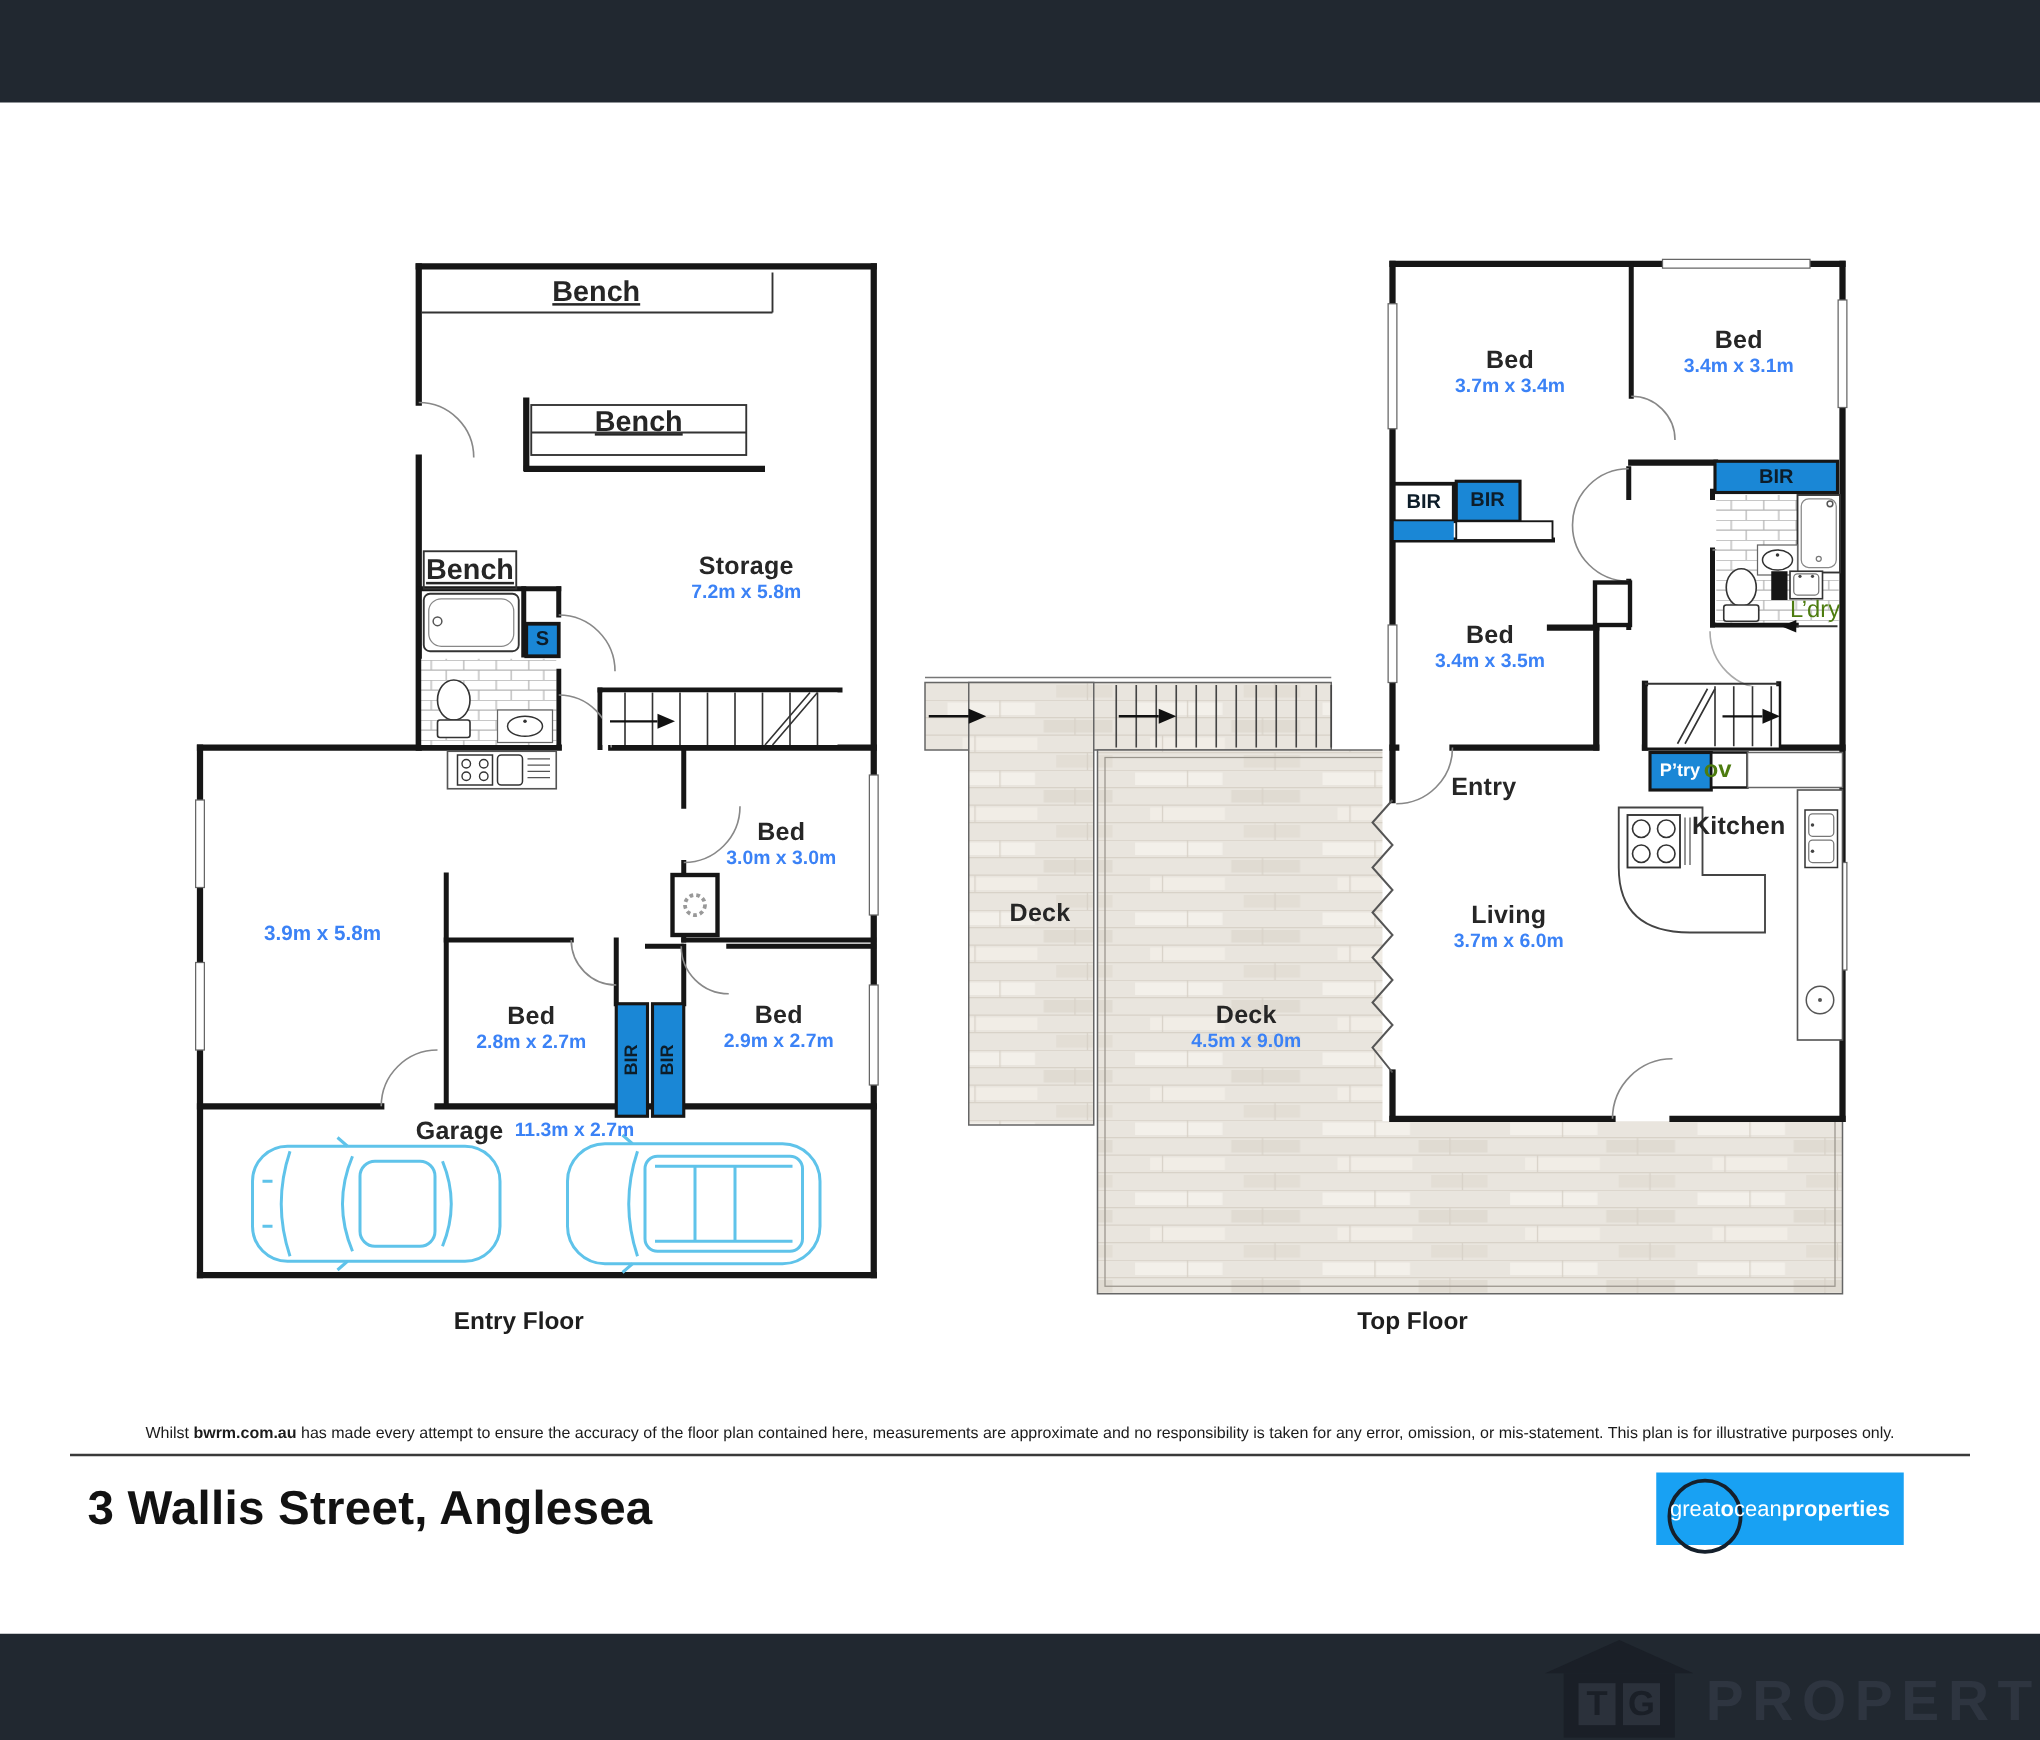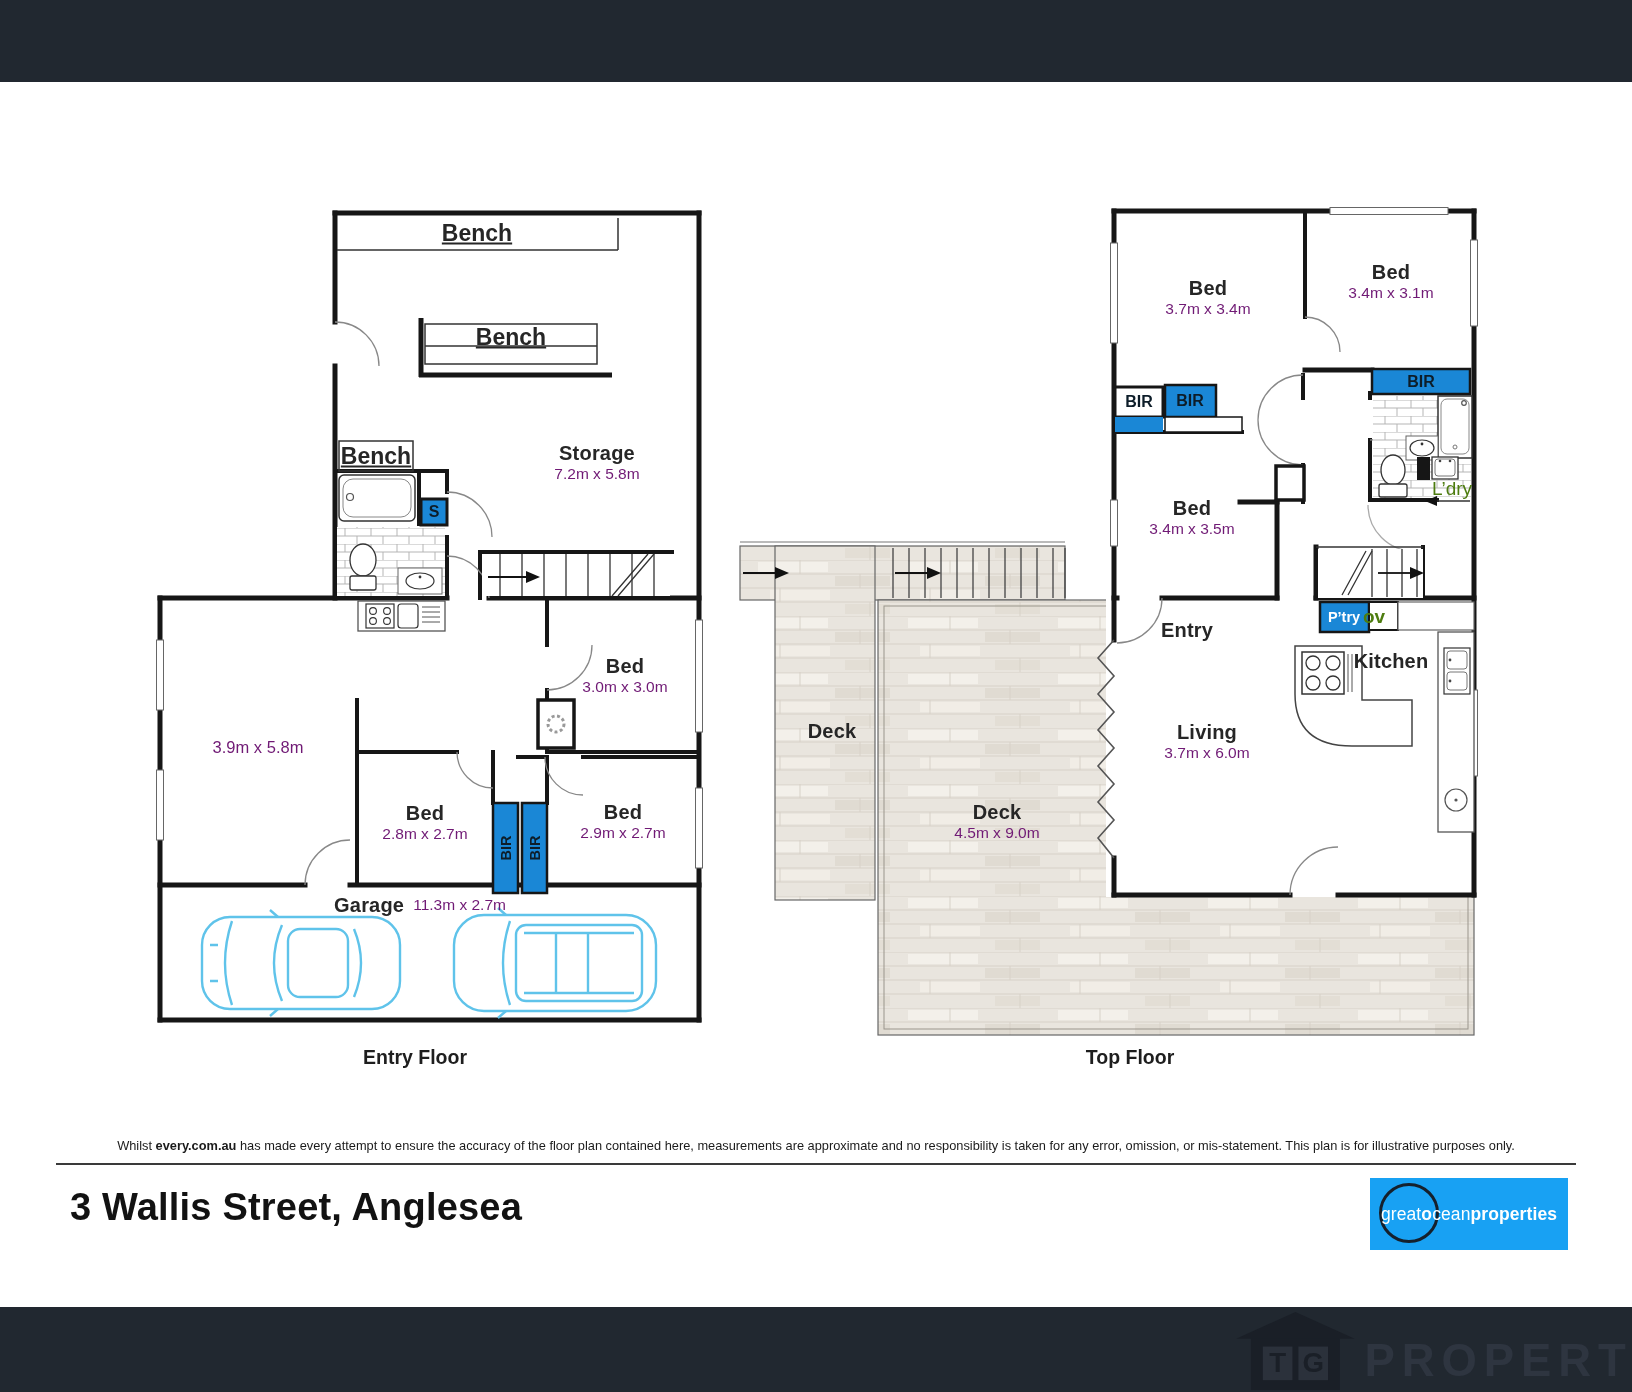--- a/index.html
+++ b/index.html
@@ -4,32 +4,32 @@
 <style>
   html,body{margin:0;padding:0;background:#fff;}
   .page{position:relative;width:1632px;height:1392px;background:#ffffff;overflow:hidden;
         font-family:"Liberation Sans",sans-serif;}
   .topbar{position:absolute;left:0;top:0;width:1632px;height:82px;background:var(--top-bar,#212830);}
   .footerbar{position:absolute;left:0;top:1307px;width:1632px;height:85px;background:var(--footer-bar,#212830);}
   .plan-svg{position:absolute;left:0;top:0;width:1632px;height:1392px;}
   .lbl{position:absolute;transform:translate(-50%,-50%);white-space:nowrap;color:#262626;line-height:1;text-align:center;}
   .nm{font-weight:700;font-size:20px;letter-spacing:.2px;}
   .bench{font-weight:700;font-size:23px;text-decoration:underline;}
-  .dm{font-size:15.5px;color:#701a75;font-weight:400;}
+  .dm{font-size:15.5px;color:#3b82f6;font-weight:700;}
   .bx{font-weight:700;font-size:14.5px;color:#0d1d29;}
   .bx.wht{color:#ffffff;}
   .vert{transform:translate(-50%,-50%) rotate(-90deg);}
   .fl{font-weight:700;font-size:19.5px;color:#1e1e1e;}
   .small{font-size:19px;color:#4d7c0f;}
   .garage-row{display:flex;gap:9px;align-items:center;}
   .disclaimer{position:absolute;left:0;right:0;top:1138px;text-align:center;font-size:12.8px;color:#1b1b1b;}
   .disclaimer b{font-weight:700;}
   .rule{position:absolute;left:56px;top:1163px;width:1520px;border-top:2px solid #3a3a3a;}
   .addr-title{position:absolute;left:70px;top:1186px;font-size:38px;font-weight:700;color:#121212;letter-spacing:.2px;text-align:center;}
-  .agency-logo{position:absolute;left:1325px;top:1178px;width:198px;height:72px;background:var(--logo-blue,#18a1f3);margin-left:45px;}
+  .agency-logo{position:absolute;left:1325px;top:1178px;width:198px;height:58px;background:var(--logo-blue,#18a1f3);}
   .logo-ring{position:absolute;left:9px;top:5px;width:54px;height:54px;border:3px solid #15202c;border-radius:50%;}
   .logo-text{position:absolute;left:0;right:0;top:0;bottom:0;display:flex;align-items:center;justify-content:center;
              color:#fff;font-size:17.5px;letter-spacing:.1px;}
   .lt-b{font-weight:700;}
   .brandmark{position:absolute;right:6px;top:1307px;height:85px;display:flex;align-items:center;}
 </style>
 </head>
 <body>
 
 <div class="page">
@@ -325,21 +325,21 @@
   <div class="lbl bx wht" style="left:1344px;top:617px">P’try</div>
   <div class="lbl small" style="left:1374px;top:616px;font-weight:600">ov</div>
   <div class="lbl nm" style="left:1391px;top:661px">Kitchen</div>
   <div class="lbl nm" style="left:1207px;top:732px">Living</div>
   <div class="lbl dm" style="left:1207px;top:753px">3.7m x 6.0m</div>
   <div class="lbl nm" style="left:832px;top:731px">Deck</div>
   <div class="lbl nm" style="left:997px;top:812px">Deck</div>
   <div class="lbl dm" style="left:997px;top:833px">4.5m x 9.0m</div>
   <div class="lbl fl" style="left:1130px;top:1058px">Top Floor</div>
 
-  <div class="disclaimer"><span>Whilst </span><b>every.com.au</b><span> has made every attempt to ensure the accuracy of the floor plan contained here, measurements are approximate and no responsibility is taken for any error, omission, or mis-statement. This plan is for illustrative purposes only.</span></div>
+  <div class="disclaimer"><span>Whilst </span><b>bwrm.com.au</b><span> has made every attempt to ensure the accuracy of the floor plan contained here, measurements are approximate and no responsibility is taken for any error, omission, or mis-statement. This plan is for illustrative purposes only.</span></div>
 
   <div class="rule"></div>
 
   <div class="addr-title">3 Wallis Street, Anglesea</div>
 
   <div class="agency-logo">
     <div class="logo-ring"></div>
     <div class="logo-text">
         <span>great</span>
         <span class="lt-b">o</span>

